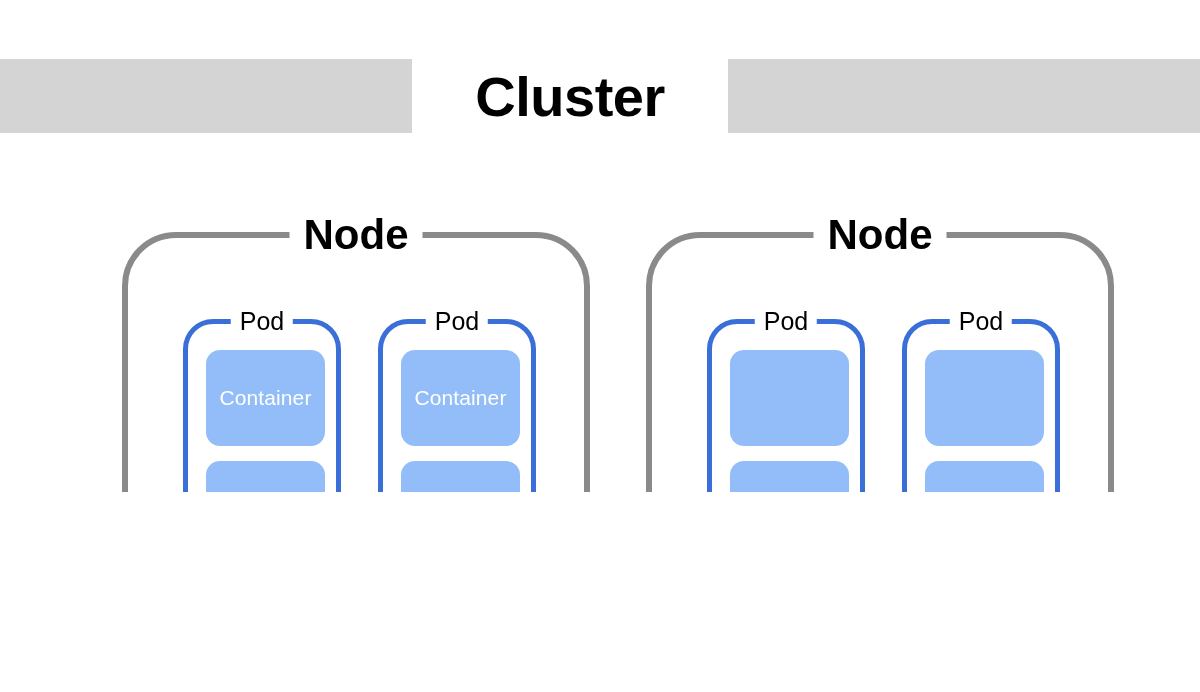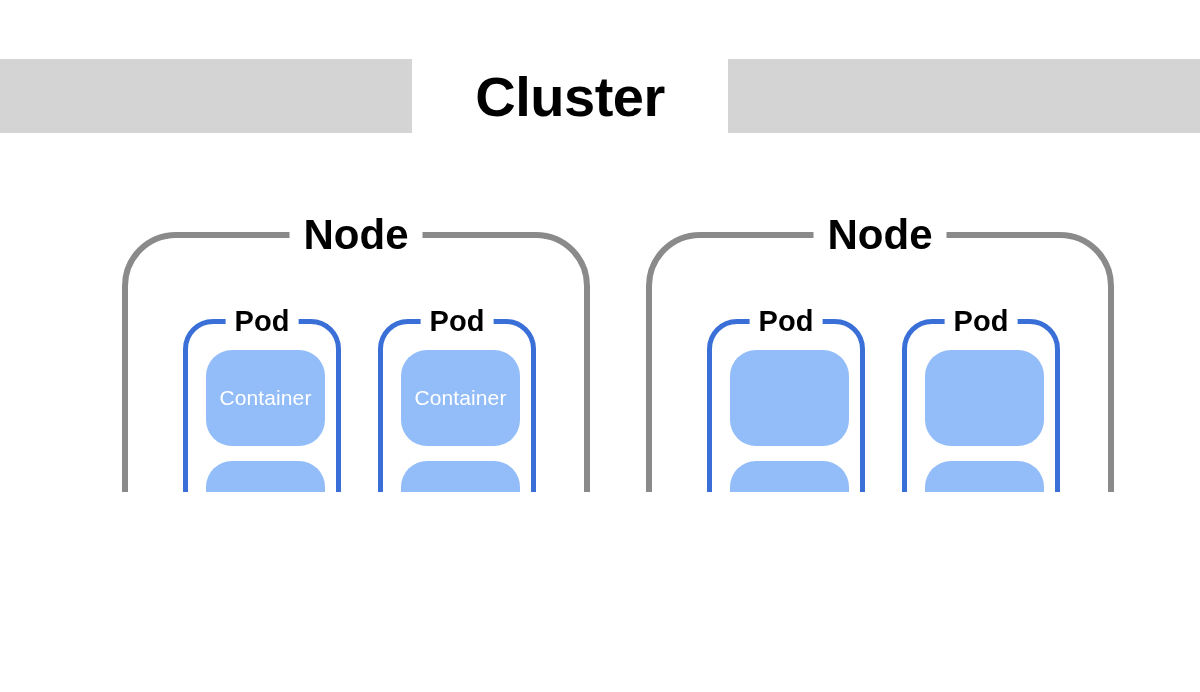--- a/index.html
+++ b/index.html
@@ -79,36 +79,36 @@
     box-sizing: border-box;
     background: transparent;
   }
   .pod-label {
     position: absolute;
     top: -22px;
     left: 50%;
     transform: translateX(-50%);
     background: #ffffff;
     padding: 0 9px;
-    font-size: 29px;
-    font-weight: bold;
+    font-size: 25px;
+    font-weight: normal;
     color: #000000;
     line-height: 38px;
     white-space: nowrap;
   }
 
   
   .pod-a { left: 55px;  top: 81px; width: 158px; height: 247px; }
   .pod-b { left: 250px; top: 81px; width: 158px; height: 247px; }
 
   
   .container-box {
     position: absolute;
     background: #93bdf9;
-    border-radius: 26px;
+    border-radius: 14px;
     display: flex;
     align-items: center;
     justify-content: center;
     box-sizing: border-box;
   }
   .container-top    { left: 18px; top: 26px;  width: 119px; height: 96px; }
   .container-bottom { left: 18px; top: 137px; width: 119px; height: 96px; }
 
   .container-label {
     font-size: 21px;

